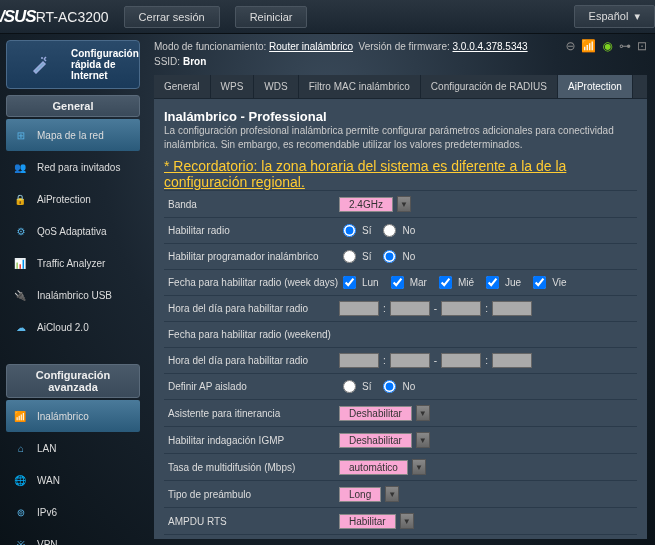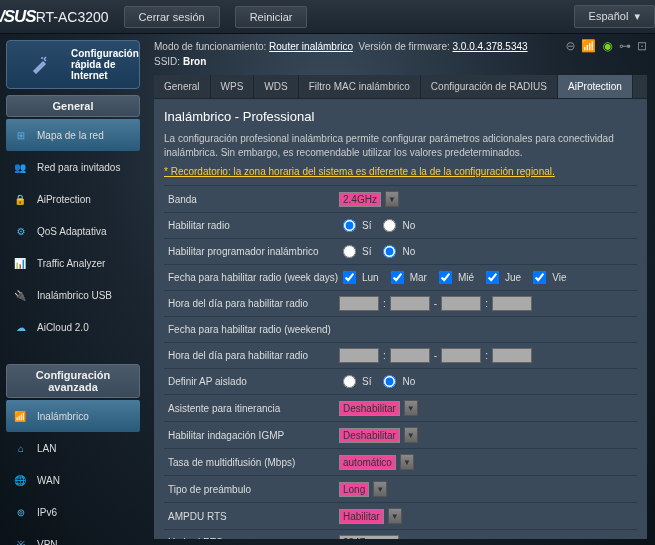--- a/index.html
+++ b/index.html
@@ -22,27 +22,27 @@
 .info{font-size:10px;color:#ccc;margin-bottom:6px;line-height:15px}
 .info a{color:#fff;text-decoration:underline;cursor:pointer}
 .info b{color:#fff}
 .statusicons{float:right;display:flex;gap:6px;align-items:center;font-size:12px}
 .statusicons span{color:#888}
 .statusicons .on{color:#7ed321}
 .tabs{display:flex;background:#2a3540;border-bottom:1px solid #1a2530}
 .tab{padding:6px 10px;font-size:10px;color:#ccc;cursor:pointer;border-right:1px solid #1a2530}
 .tab.active{background:#4a5a6a;color:#fff}
 .panel{background:#3a4a5a;padding:10px;height:440px;overflow:hidden}
-.ptitle{font-size:13px;color:#fff;font-weight:normal;margin-bottom:8px}
+.ptitle{font-size:13px;color:#fff;font-weight:bold;}
 .pdesc{font-size:10px;color:#ccc;line-height:14px;margin-bottom:6px}
-.warn{font-size:10px;color:#ffcc33;text-decoration:underline;margin-bottom:8px;display:block;cursor:pointer}
+.warn{font-size:14px;color:#ffcc33;text-decoration:underline;margin-bottom:0;display:block;cursor:pointer}
 .frow{display:flex;align-items:center;border-top:1px solid #2a3a4a;padding:5px 0;min-height:26px}
 .flabel{width:175px;font-size:10px;color:#ddd;padding-left:4px}
 .fctrl{flex:1;font-size:10px;display:flex;align-items:center;gap:4px;flex-wrap:wrap}
-.sel{background:#ec4899;color:#333;border:1px solid #888;padding:1px 3px;font-size:10px}
+.sel{background:#f9a8d4;color:#333;border:1px solid #888;padding:1px 9px;font-size:10px}
 .dbtn{background:linear-gradient(#888,#666);border:1px solid #555;width:14px;height:16px;cursor:pointer;display:inline-flex;align-items:center;justify-content:center;color:#333;font-size:8px}
 input[type=radio],input[type=checkbox]{margin:0 2px 0 4px;cursor:pointer}
 .tinput{background:#aaa;color:#222;border:1px solid #666;padding:1px 19px;width:16px;font-size:10px;text-align:center}
 .winput{background:#aaa;color:#222;border:1px solid #666;padding:1px 3px;width:60px;font-size:10px}
 label{cursor:pointer;margin-right:4px}
 </style>
 </head>
 <body>
 
 <div class="topbar">

